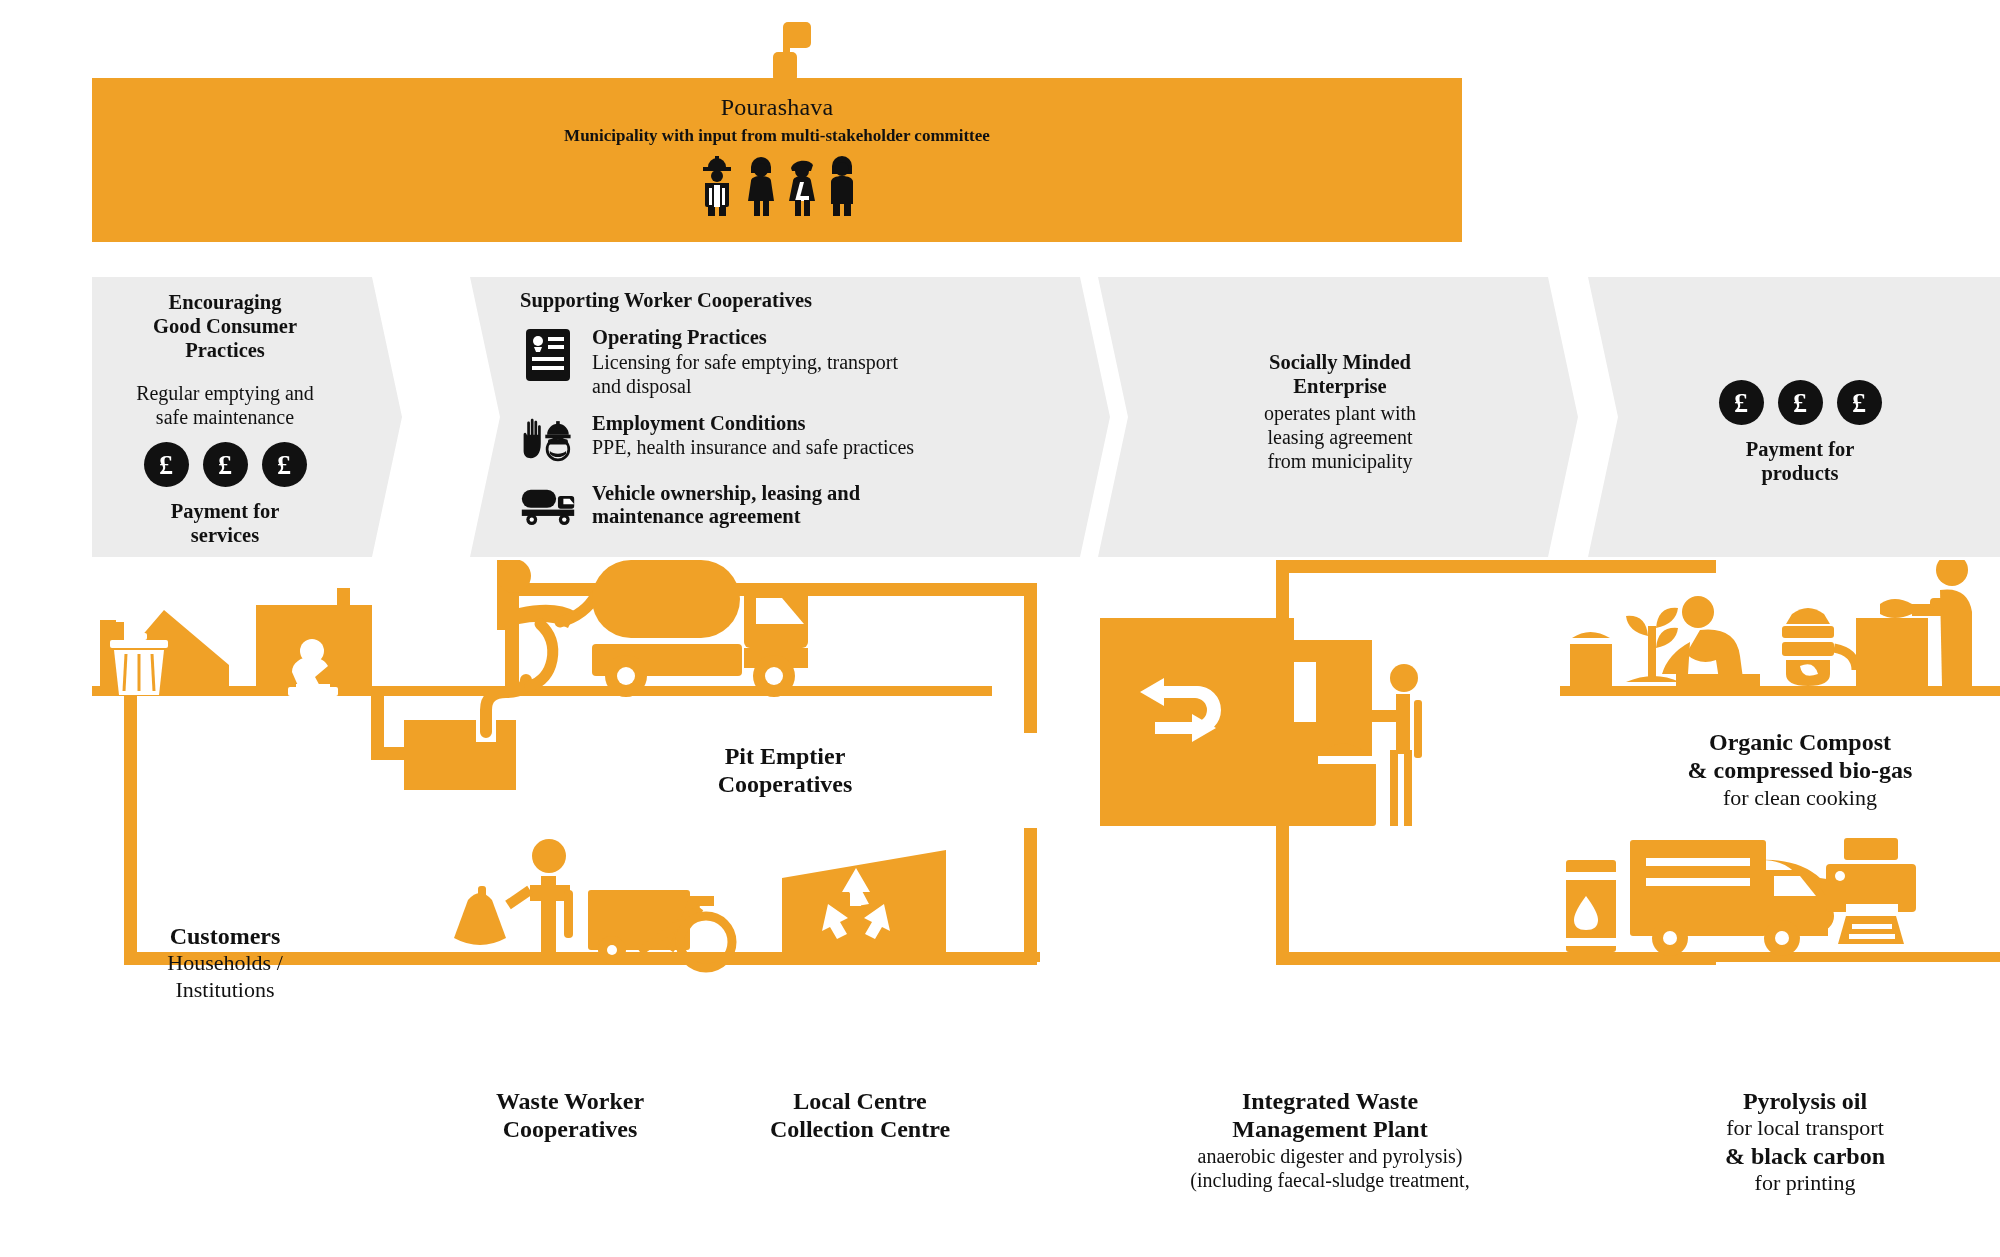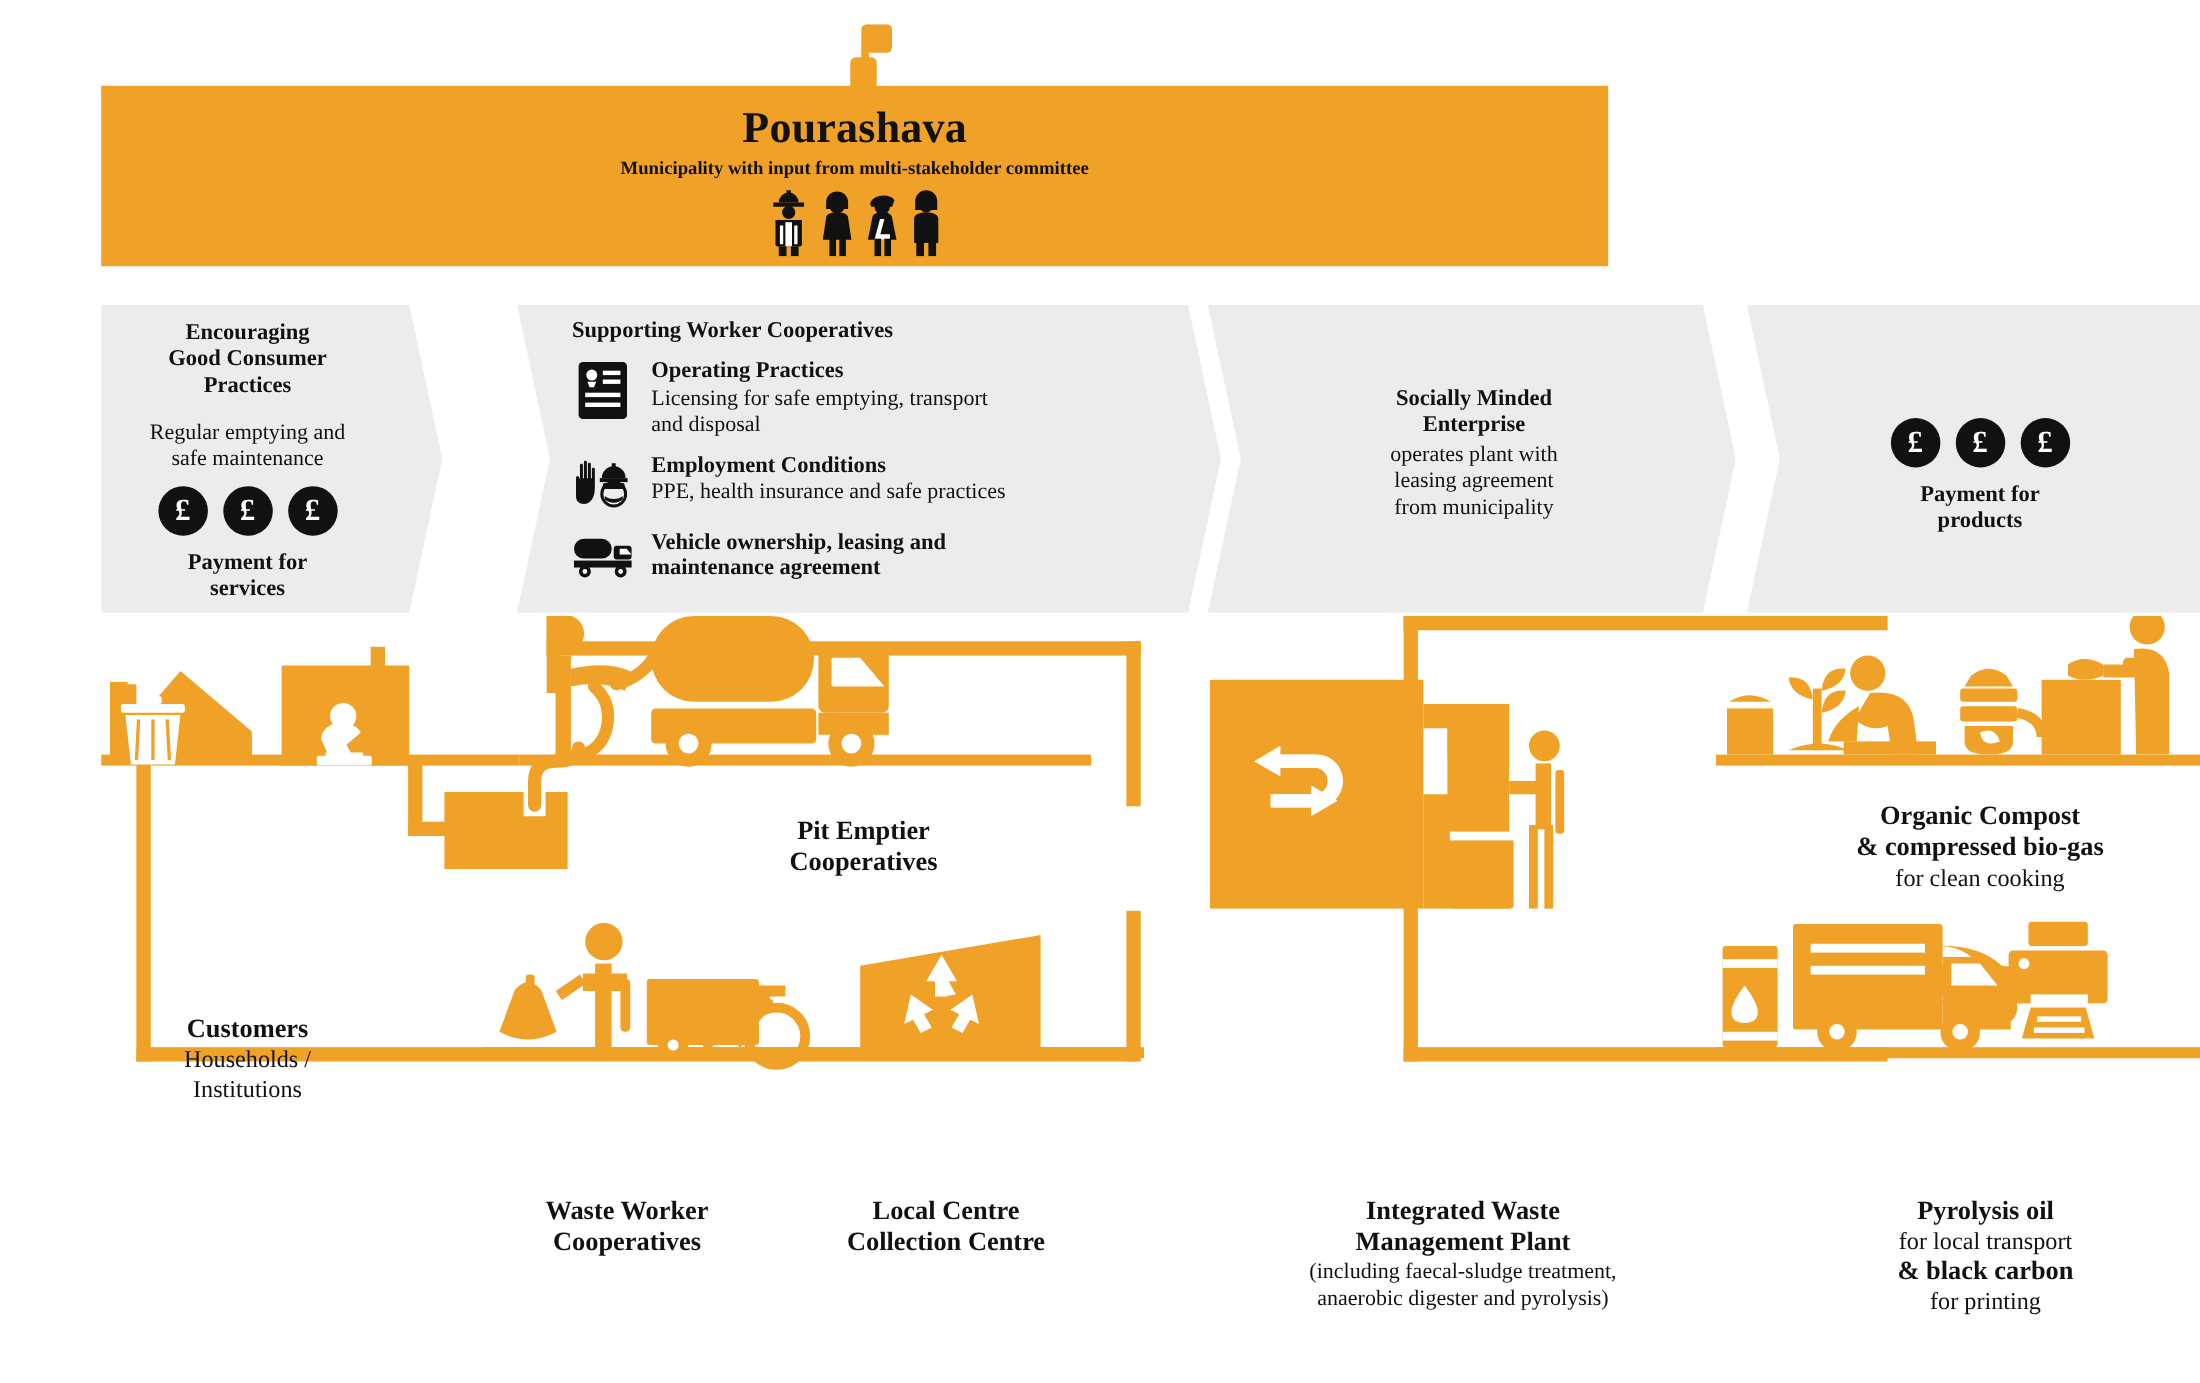--- a/index.html
+++ b/index.html
@@ -13,21 +13,21 @@
 
   
   #header-banner{
     left:92px;top:78px;width:1370px;height:164px;
     background:var(--orange);
   }
   #header-flag{
     left:745px;top:22px;width:66px;height:58px;
   }
   .hdr-title{
-    font-size:40px;font-weight:bold;letter-spacing:.2px;
+    font-size:24px;font-weight:normal;letter-spacing:.2px;
     margin:0;padding-top:17px;line-height:1.05;
   }
   .hdr-sub{
     font-size:17px;font-weight:bold;margin:0;padding-top:7px;line-height:1.1;
   }
   #header-people{margin-top:8px;display:flex;justify-content:center;gap:3px;}
   .p-title{font-weight:bold;font-size:20.5px;line-height:1.18;}
   .p-body{font-size:20px;line-height:1.2;}
 
   .coinrow{display:flex;gap:14px;justify-content:center;}
@@ -500,22 +500,22 @@
 </div>
 
 <div class="lbl" style="left:700px;top:1087px;width:320px;">
   <div class="l-b">Local Centre</div>
   <div class="l-b">Collection Centre</div>
 </div>
 
 <div class="lbl" style="left:1120px;top:1087px;width:420px;">
   <div class="l-b">Integrated Waste</div>
   <div class="l-b">Management Plant</div>
+  <div class="l-s">anaerobic digester and pyrolysis)</div>
   <div class="l-s">(including faecal-sludge treatment,</div>
-  <div class="l-s">anaerobic digester and pyrolysis)</div>
 </div>
 
 <div class="lbl" style="left:1600px;top:728px;width:400px;">
   <div class="l-b">Organic Compost</div>
   <div class="l-b">&amp; compressed bio-gas</div>
   <div class="l-n">for clean cooking</div>
 </div>
 
 <div class="lbl" style="left:1610px;top:1087px;width:390px;">
   <div class="l-b">Pyrolysis oil</div>

